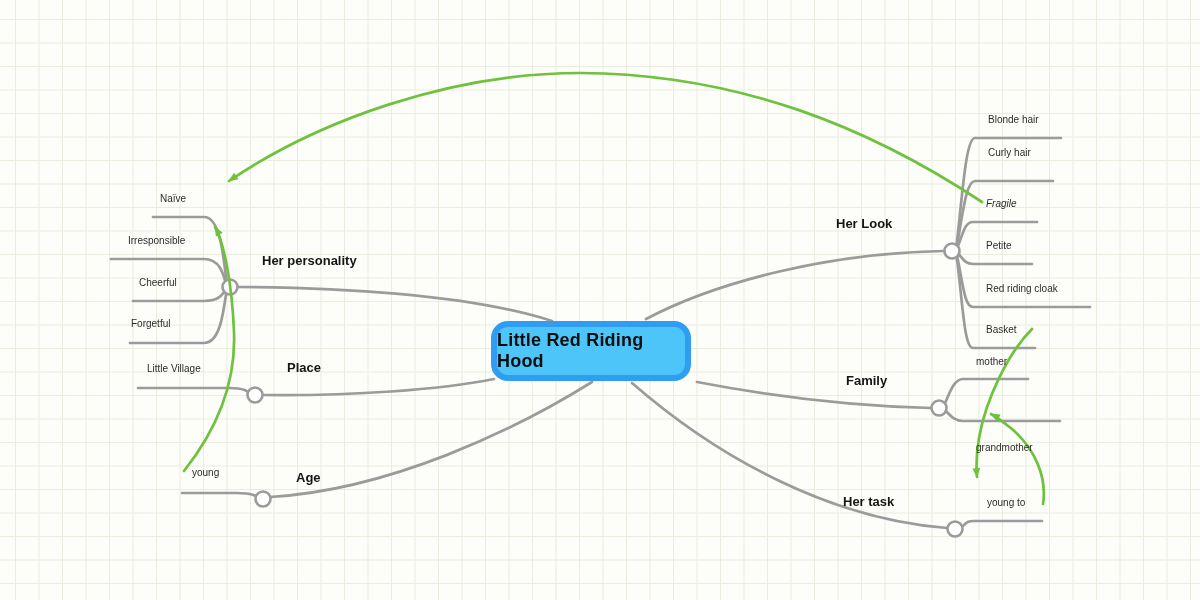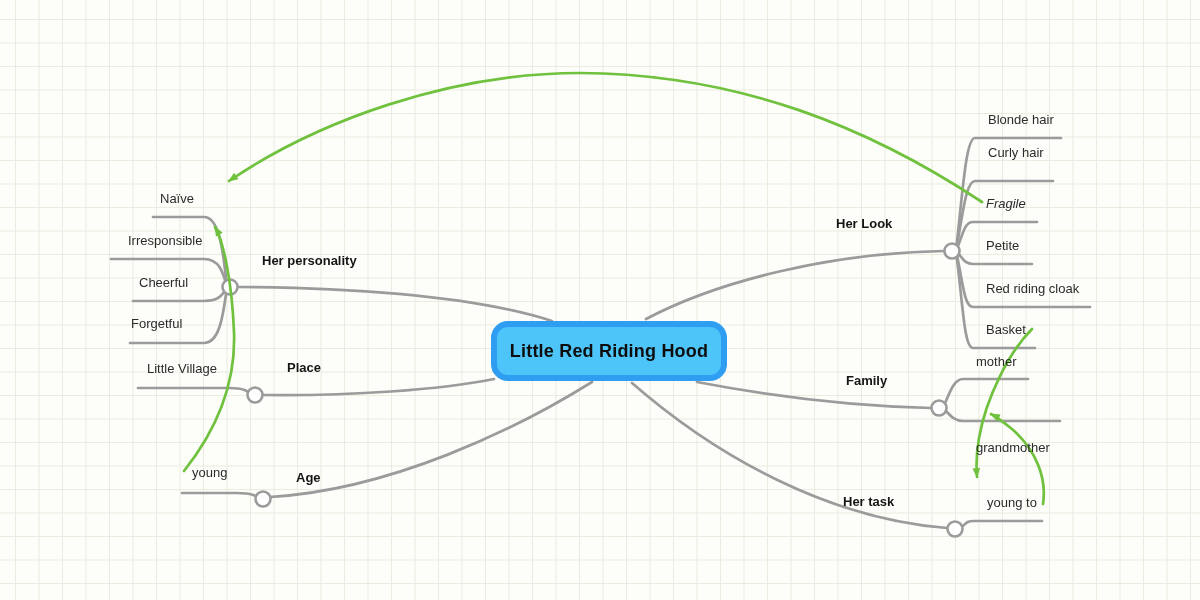--- a/index.html
+++ b/index.html
@@ -47,21 +47,21 @@
     font-size: 13px;
     line-height: 22px;
     color: #151515;
     white-space: nowrap;
     cursor: pointer;
     z-index: 2;
   }
 
   .leaf-label {
     position: absolute;
-    font-size: 13px;
+    font-size: 10px;
     line-height: 18px;
     color: #2b2b2b;
     white-space: nowrap;
     cursor: pointer;
     z-index: 2;
   }
 </style>
 </head>
 <body>
 
@@ -98,21 +98,21 @@
       <circle cx="263" cy="499" r="7.5" fill="#ffffff" stroke="#9b9b9b" stroke-width="2.6"></circle>
       <circle cx="952" cy="251" r="7.5" fill="#ffffff" stroke="#9b9b9b" stroke-width="2.6"></circle>
       <circle cx="939" cy="408" r="7.5" fill="#ffffff" stroke="#9b9b9b" stroke-width="2.6"></circle>
       <circle cx="955" cy="529" r="7.5" fill="#ffffff" stroke="#9b9b9b" stroke-width="2.6"></circle>
       <path d="M 982 202 C 870 128, 740 74, 580 73 C 448 73, 316 122, 229 181" fill="none" stroke="#6fc13e" stroke-width="2.7" stroke-linecap="round" marker-end="url(#arrowhead)"></path>
       <path d="M 184 471 C 218 428, 236 382, 234 332 C 232 283, 224 243, 215 227" fill="none" stroke="#6fc13e" stroke-width="2.7" stroke-linecap="round" marker-end="url(#arrowhead)"></path>
       <path d="M 1032 329 C 1009 352, 986 398, 979 438 C 976 455, 976 465, 977 477" fill="none" stroke="#6fc13e" stroke-width="2.7" stroke-linecap="round" marker-end="url(#arrowhead)"></path>
       <path d="M 1043 504 C 1047 478, 1036 450, 1012 429 C 1002 421, 997 417, 991 414" fill="none" stroke="#6fc13e" stroke-width="2.7" stroke-linecap="round" marker-end="url(#arrowhead)"></path>
     </svg>
 
-  <div class="center-node" style="left: 491px; top: 321px; width: 236px; height: 60px; background: rgb(78, 197, 248); border-color: rgb(47, 157, 241); border-width: 6px;">
+  <div class="center-node" style="left: 491px; top: 321px; width: 200px; height: 60px; background: rgb(78, 197, 248); border-color: rgb(47, 157, 241); border-width: 6px;">
     <span>Little Red Riding Hood</span>
   </div>
 
   <div id="labels">
       <div class="branch-label" style="left: 262px; top: 250px;">Her personality</div>
       <div class="leaf-label" style="left: 160px; top: 190px;">Naïve</div>
       <div class="leaf-label" style="left: 128px; top: 232px;">Irresponsible</div>
       <div class="leaf-label" style="left: 139px; top: 274px;">Cheerful</div>
       <div class="leaf-label" style="left: 131px; top: 315px;">Forgetful</div>
       <div class="branch-label" style="left: 287px; top: 357px;">Place</div>

